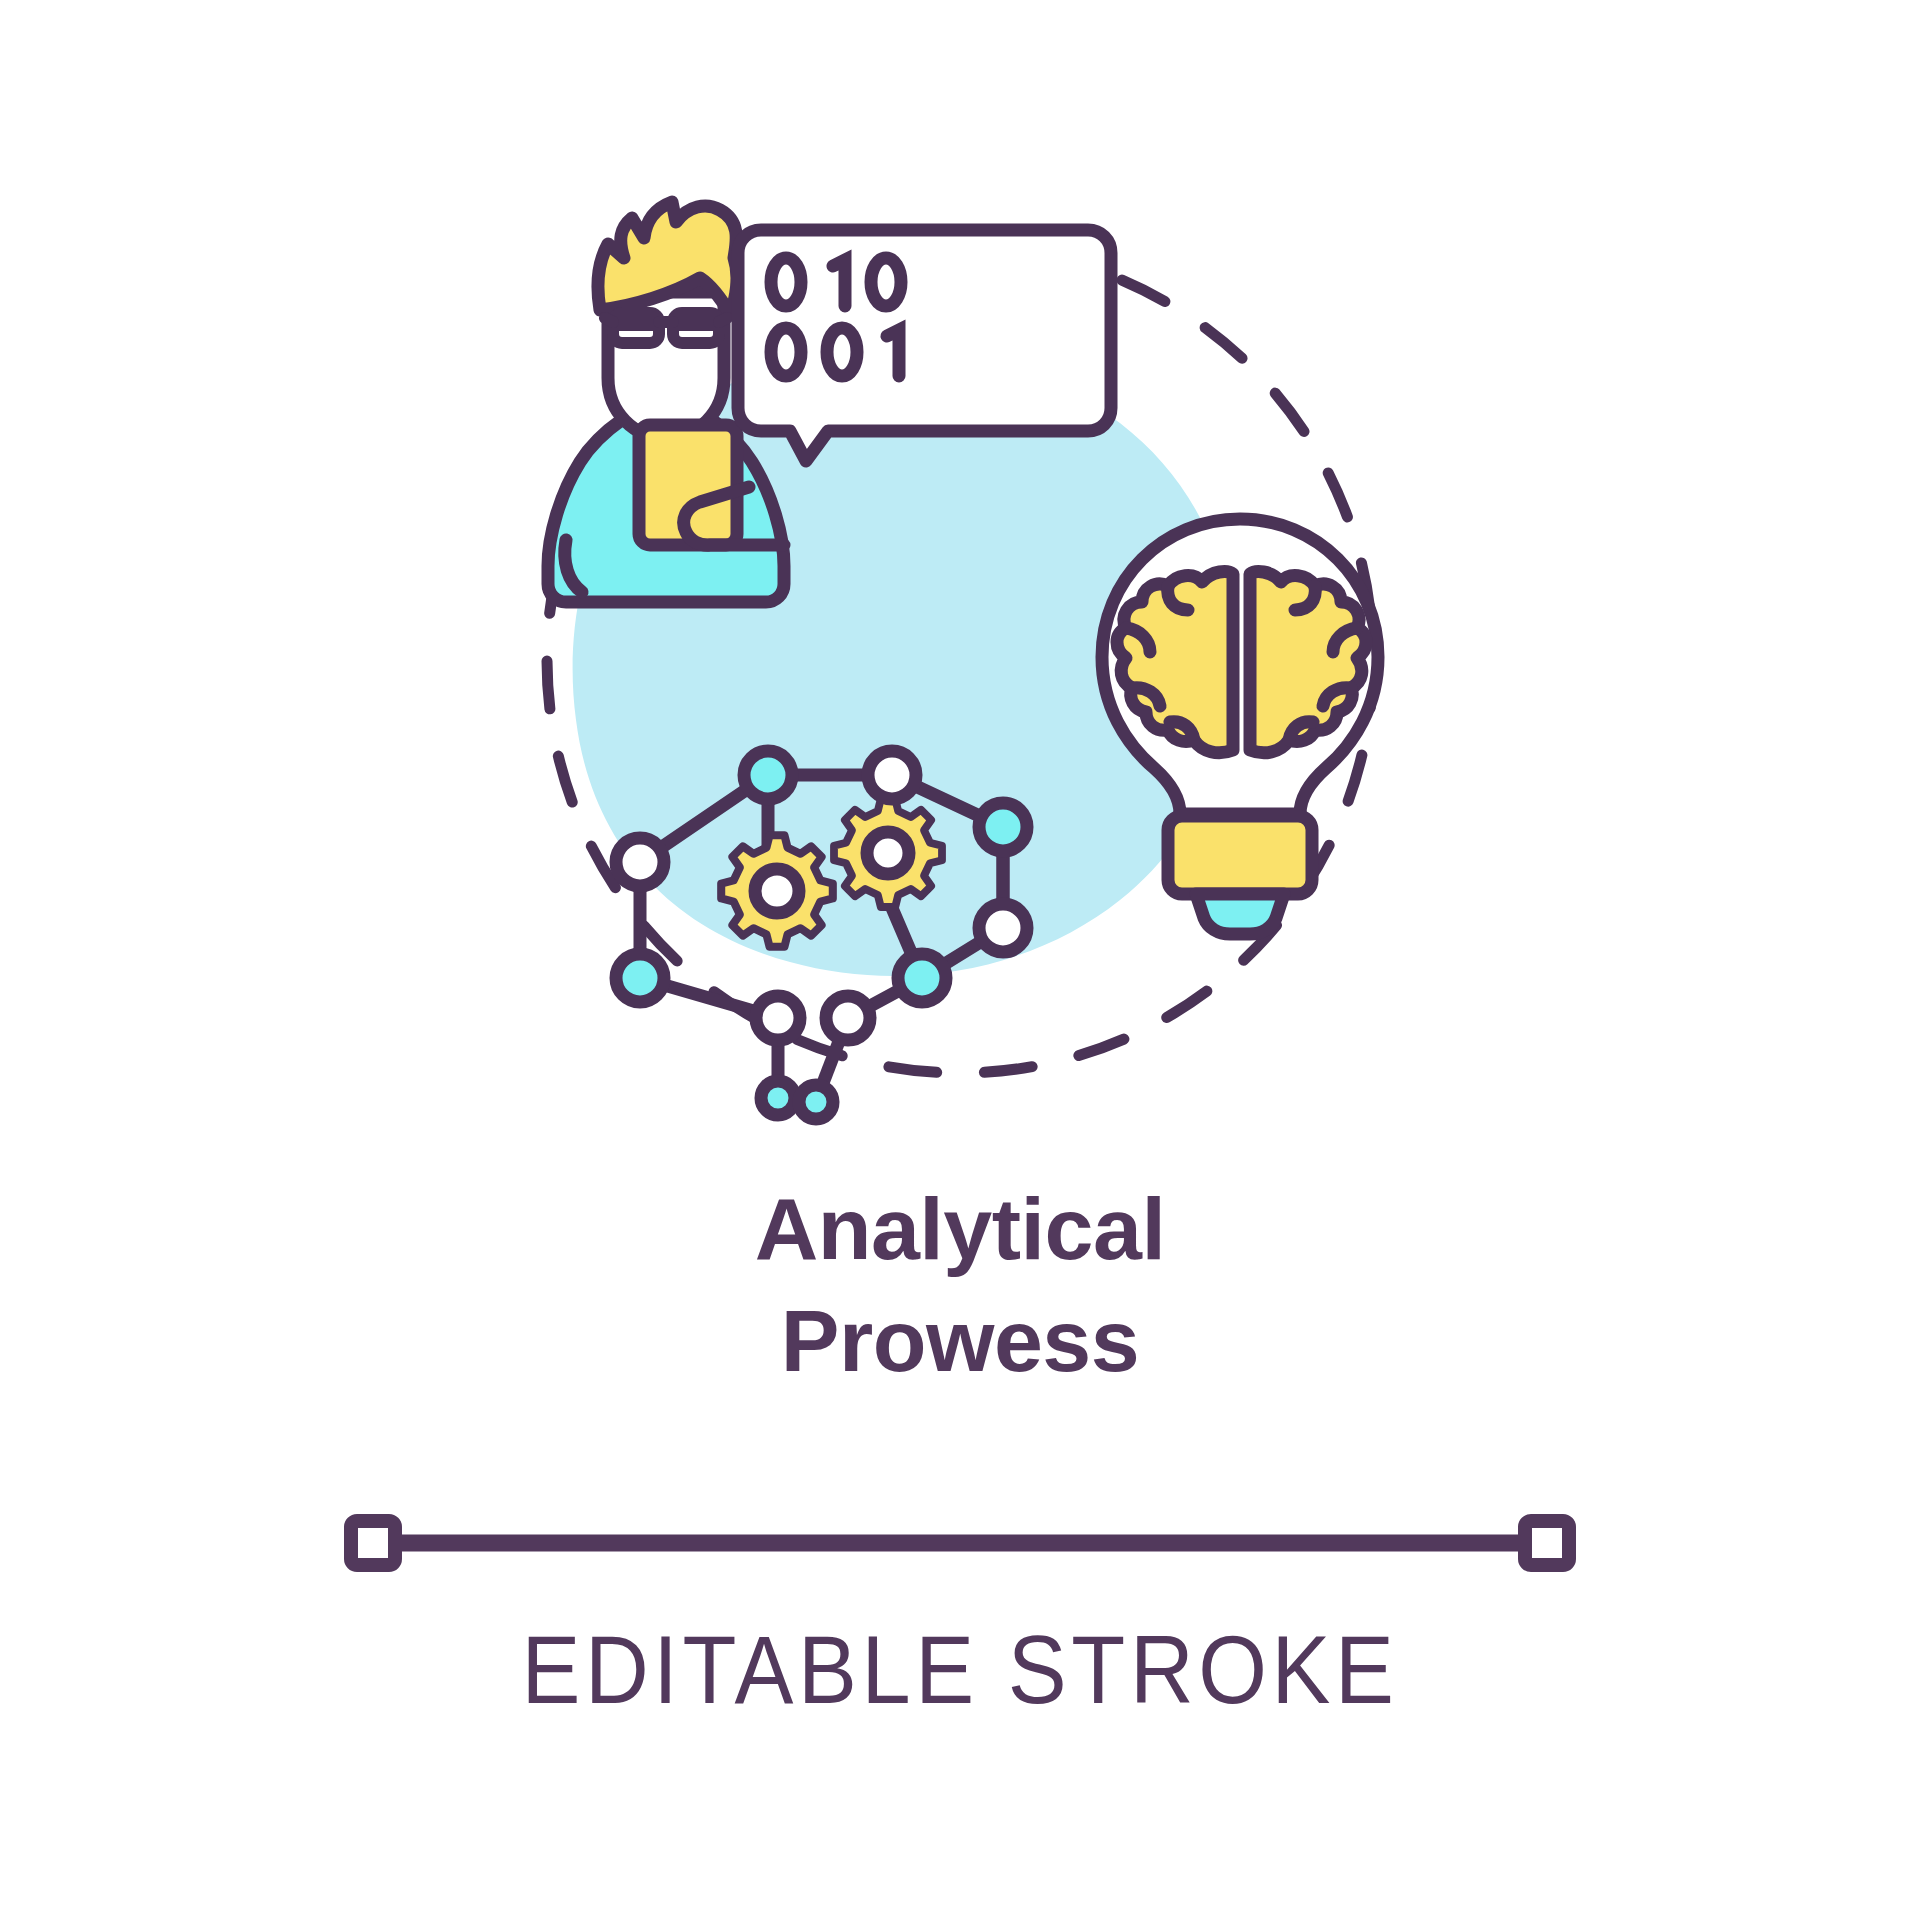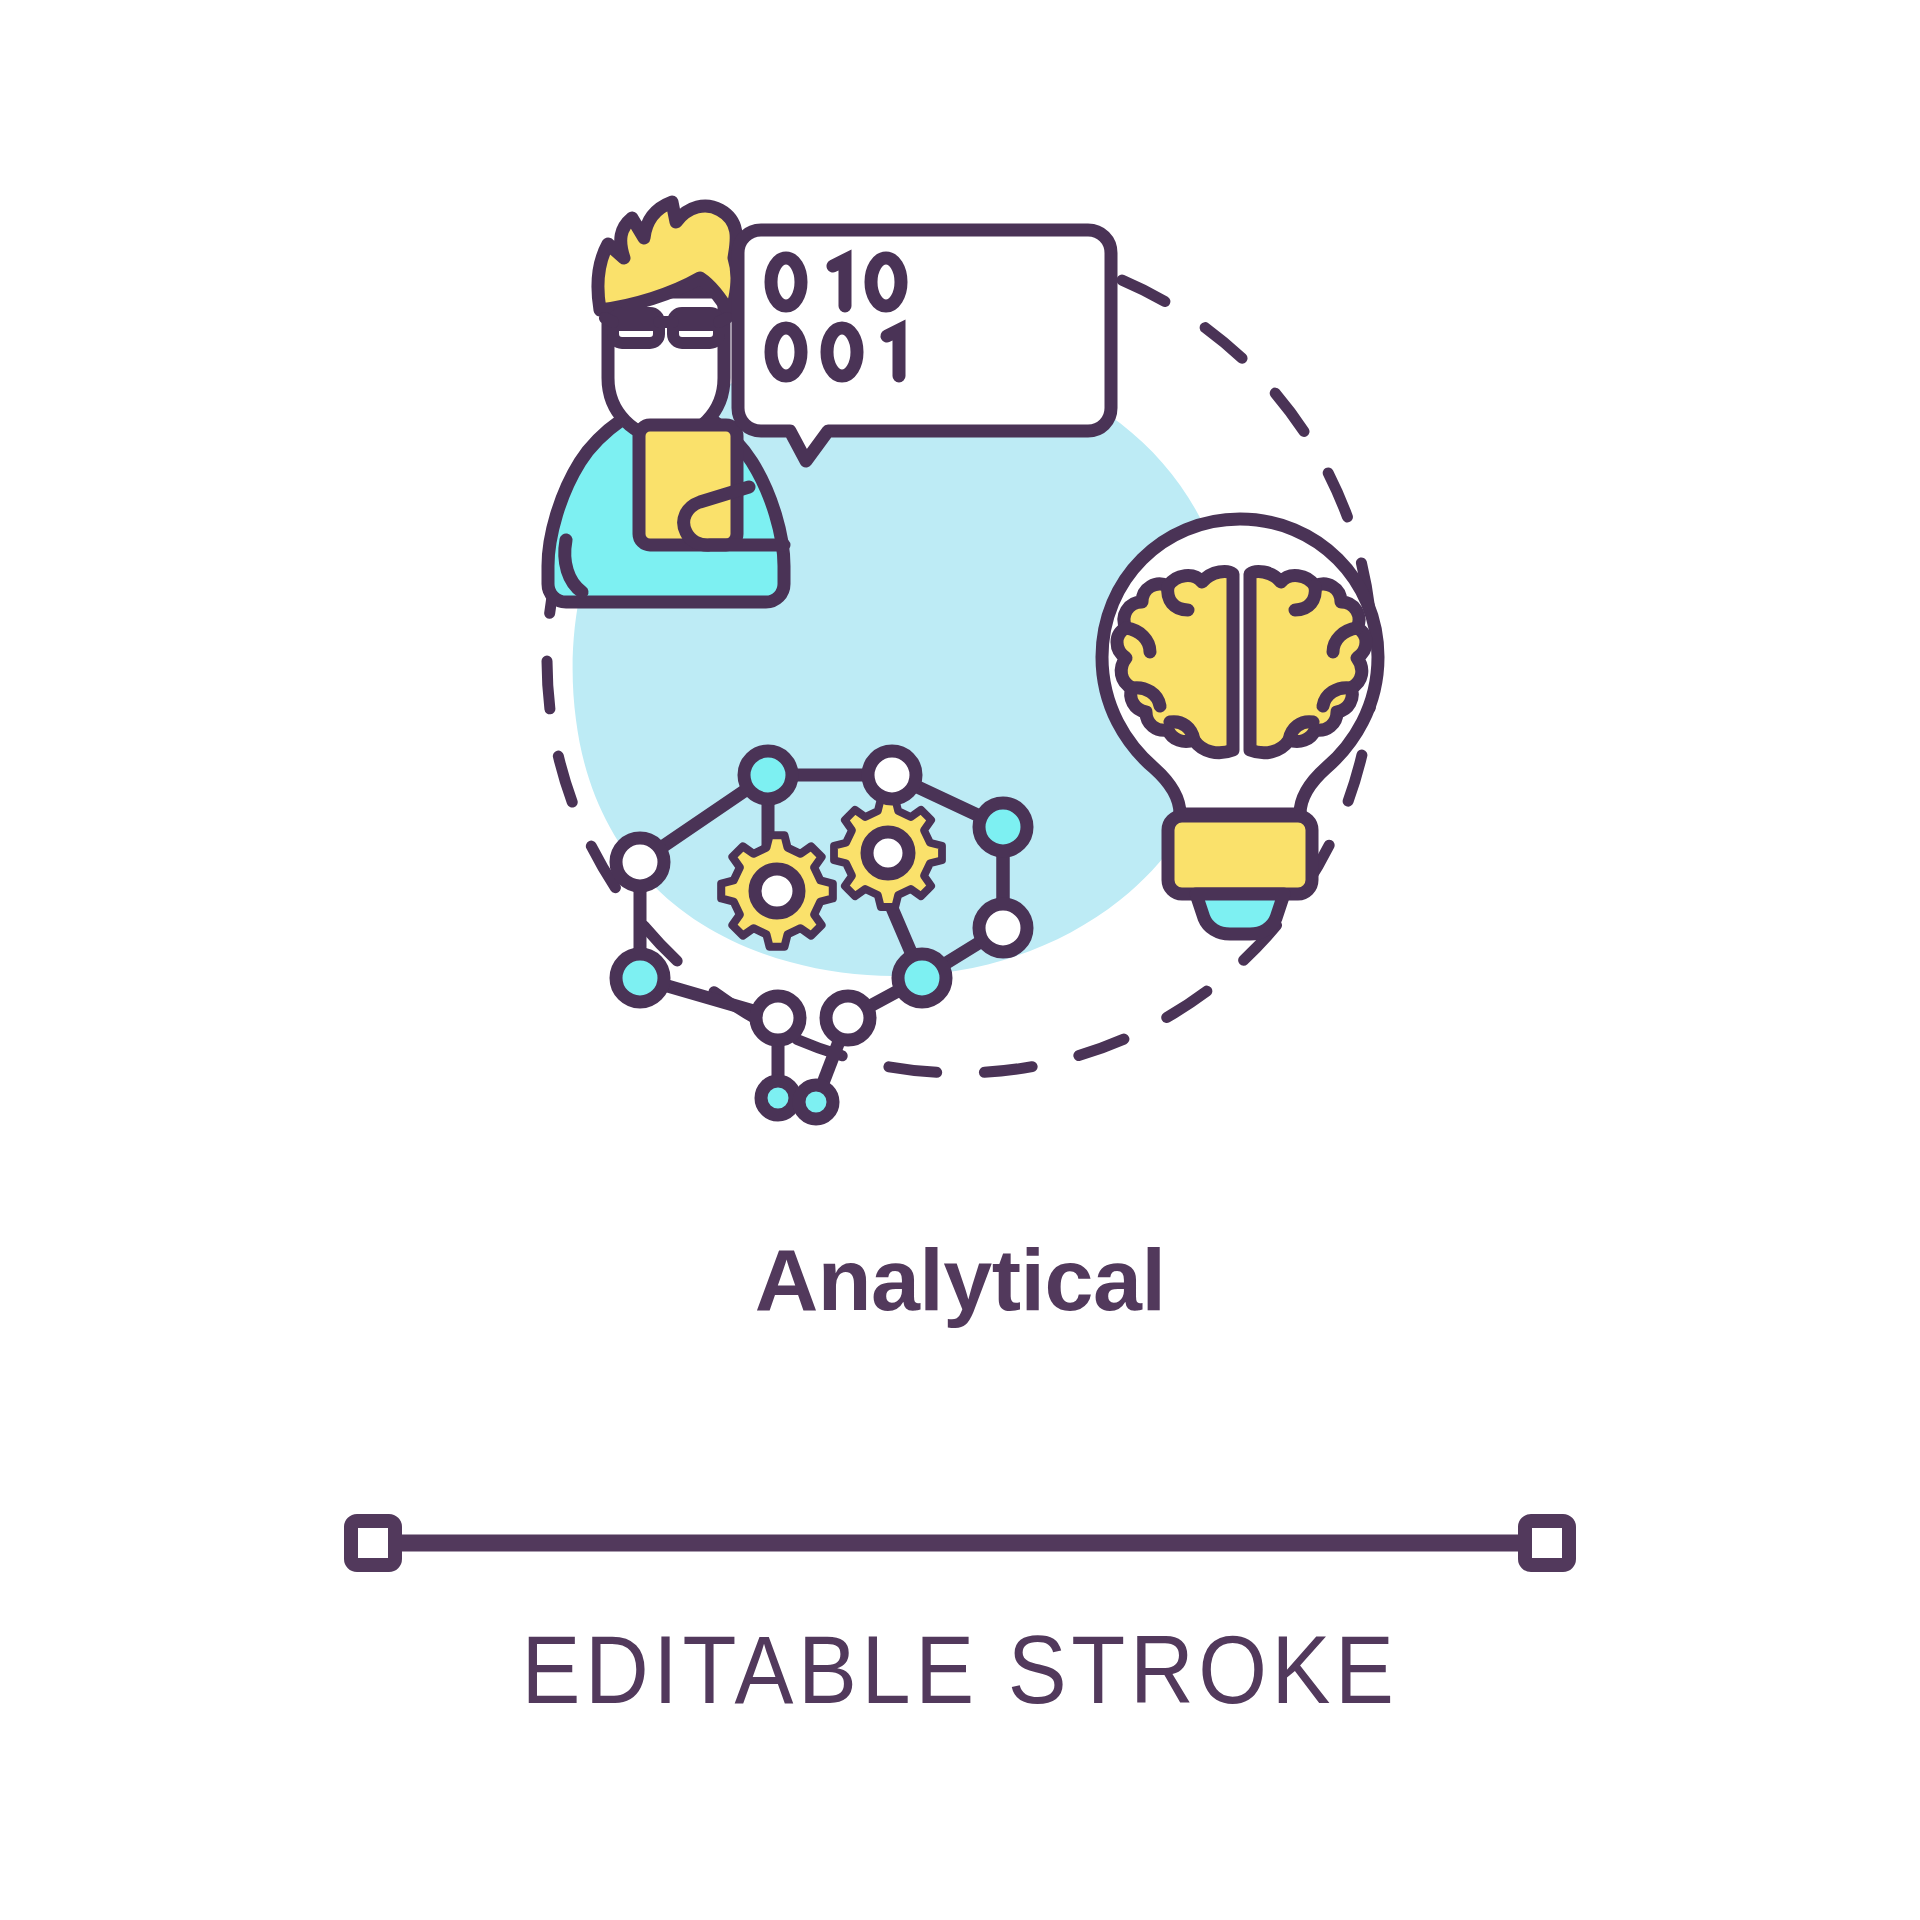--- a/index.html
+++ b/index.html
@@ -22,21 +22,21 @@
   .illustration-wrap {
     position: absolute;
     left: 0;
     top: 0;
     width: 1920px;
     height: 1250px;
   }
   .title-block {
     position: absolute;
     left: 0;
-    top: 1224px;
+    top: 1173px;
     width: 1920px;
     text-align: center;
   }
   .title-line {
     font-family: "Liberation Sans", sans-serif;
     font-weight: bold;
     font-size: 88px;
     line-height: 112px;
     color: #52395C;
     letter-spacing: -0.5px;
@@ -277,20 +277,21 @@
           <circle cx="778" cy="1098" r="17" fill="#7DF0F2" stroke="#4A3356" stroke-width="13"></circle>
           <circle cx="816" cy="1102" r="17" fill="#7DF0F2" stroke="#4A3356" stroke-width="13"></circle>
         </g>
       </g>
 
     </svg>
   </div>
 
   <div class="title-block">
     <div class="title-line">Analytical</div>
+    <div class="title-line">Prowess</div>
   </div>
 
   <div class="stroke-demo">
     <svg width="1920" height="120" viewBox="0 0 1920 120">
       <line x1="355" y1="43" x2="1565" y2="43" stroke="#52395C" stroke-width="17"></line>
       <rect x="351" y="21" width="44" height="44" rx="6" fill="#FFFFFF" stroke="#52395C" stroke-width="14"></rect>
       <rect x="1525" y="21" width="44" height="44" rx="6" fill="#FFFFFF" stroke="#52395C" stroke-width="14"></rect>
     </svg>
   </div>
 

